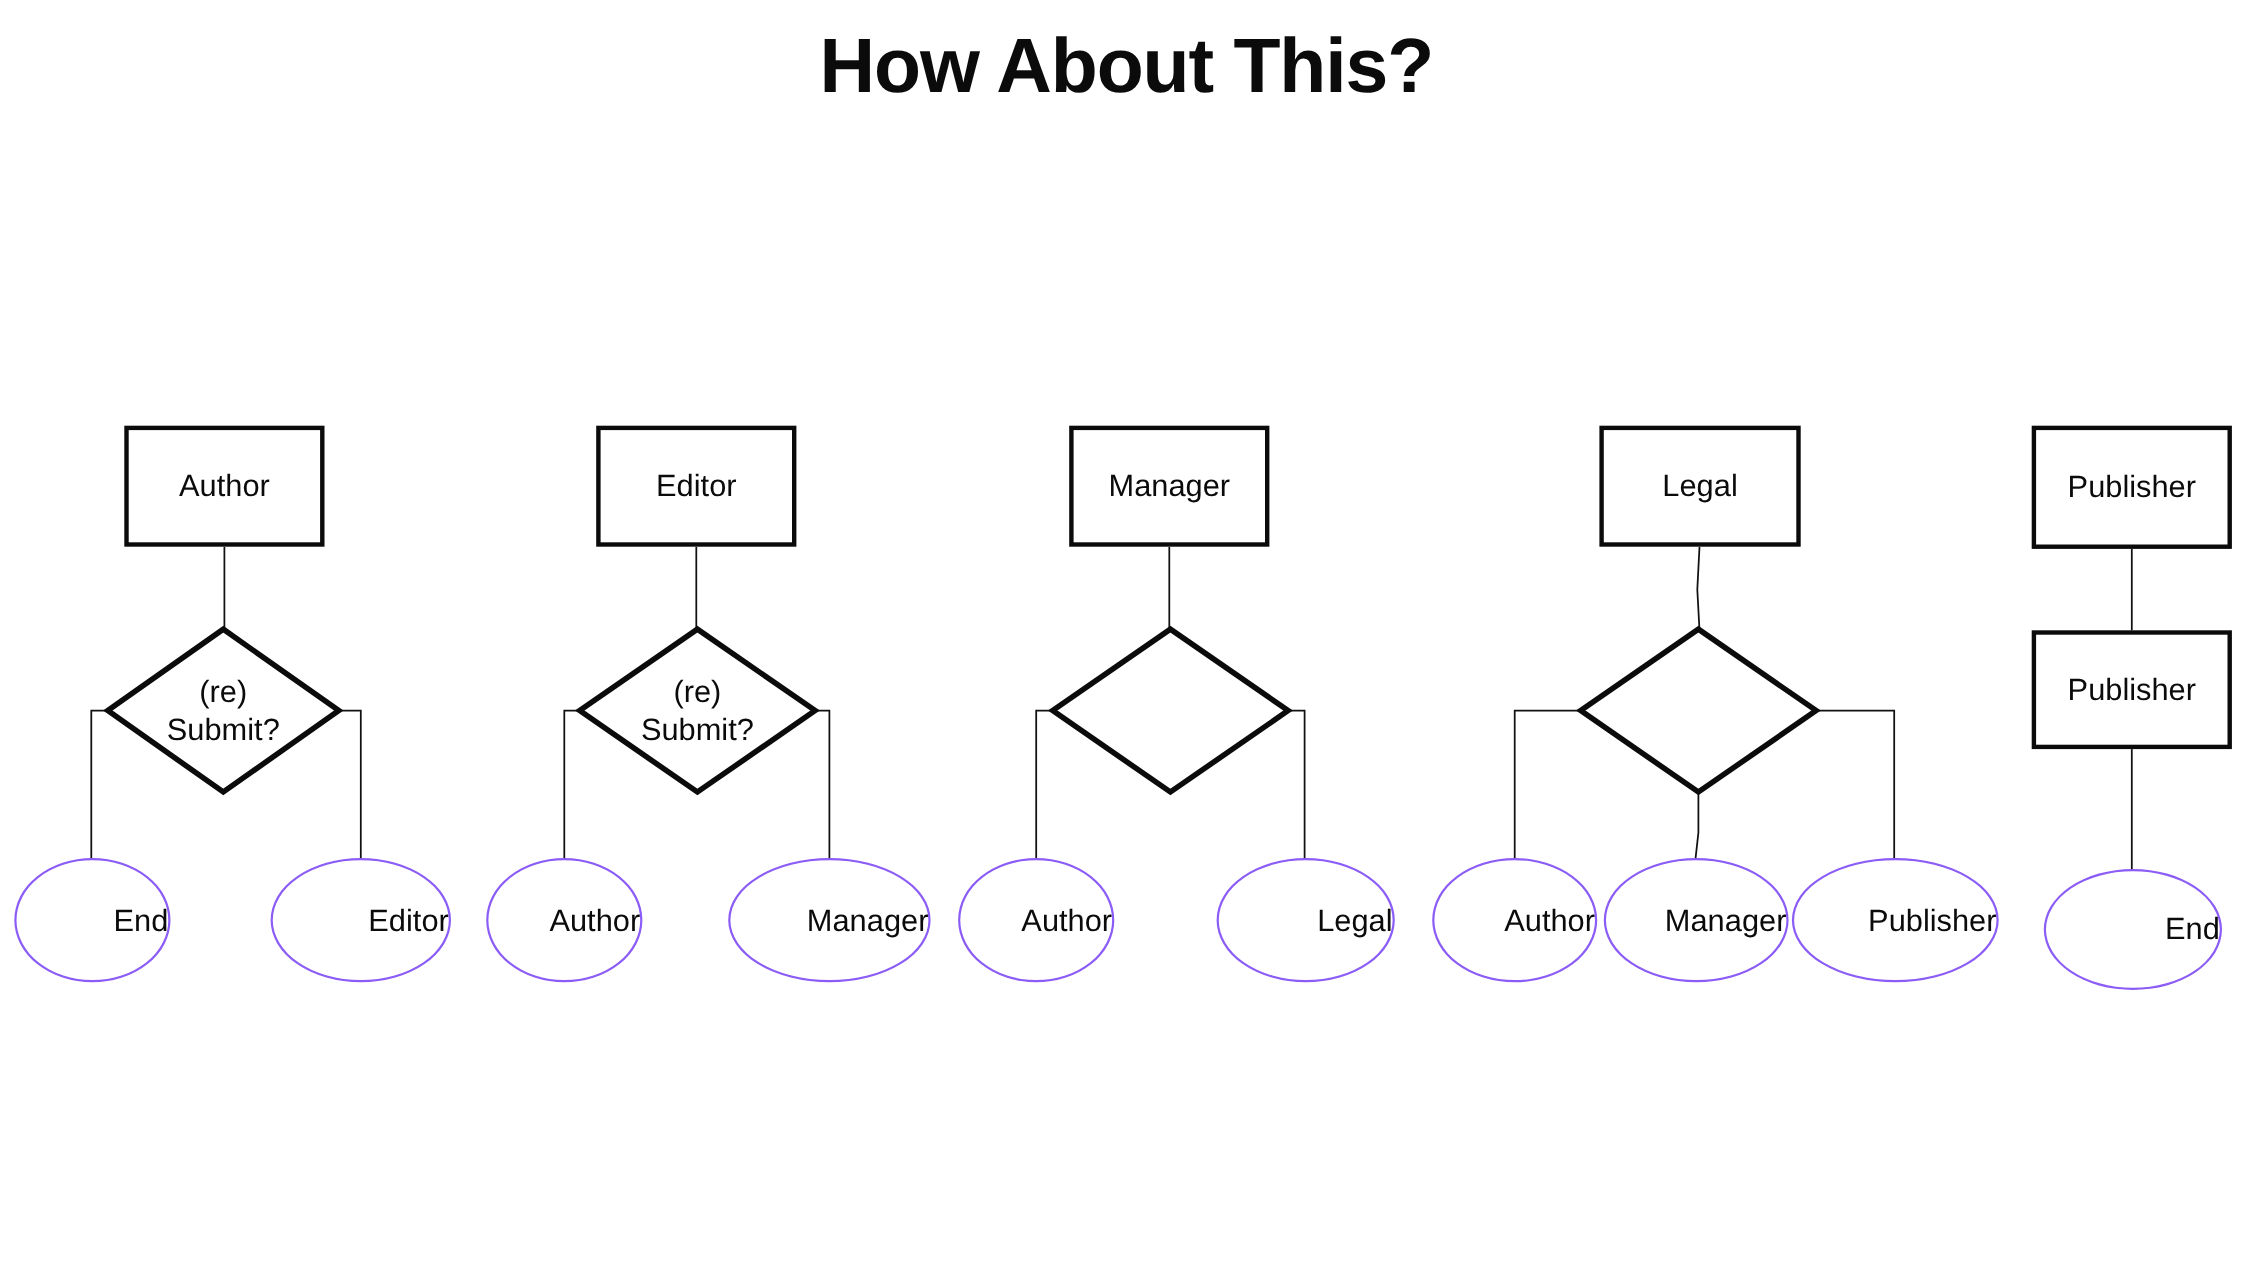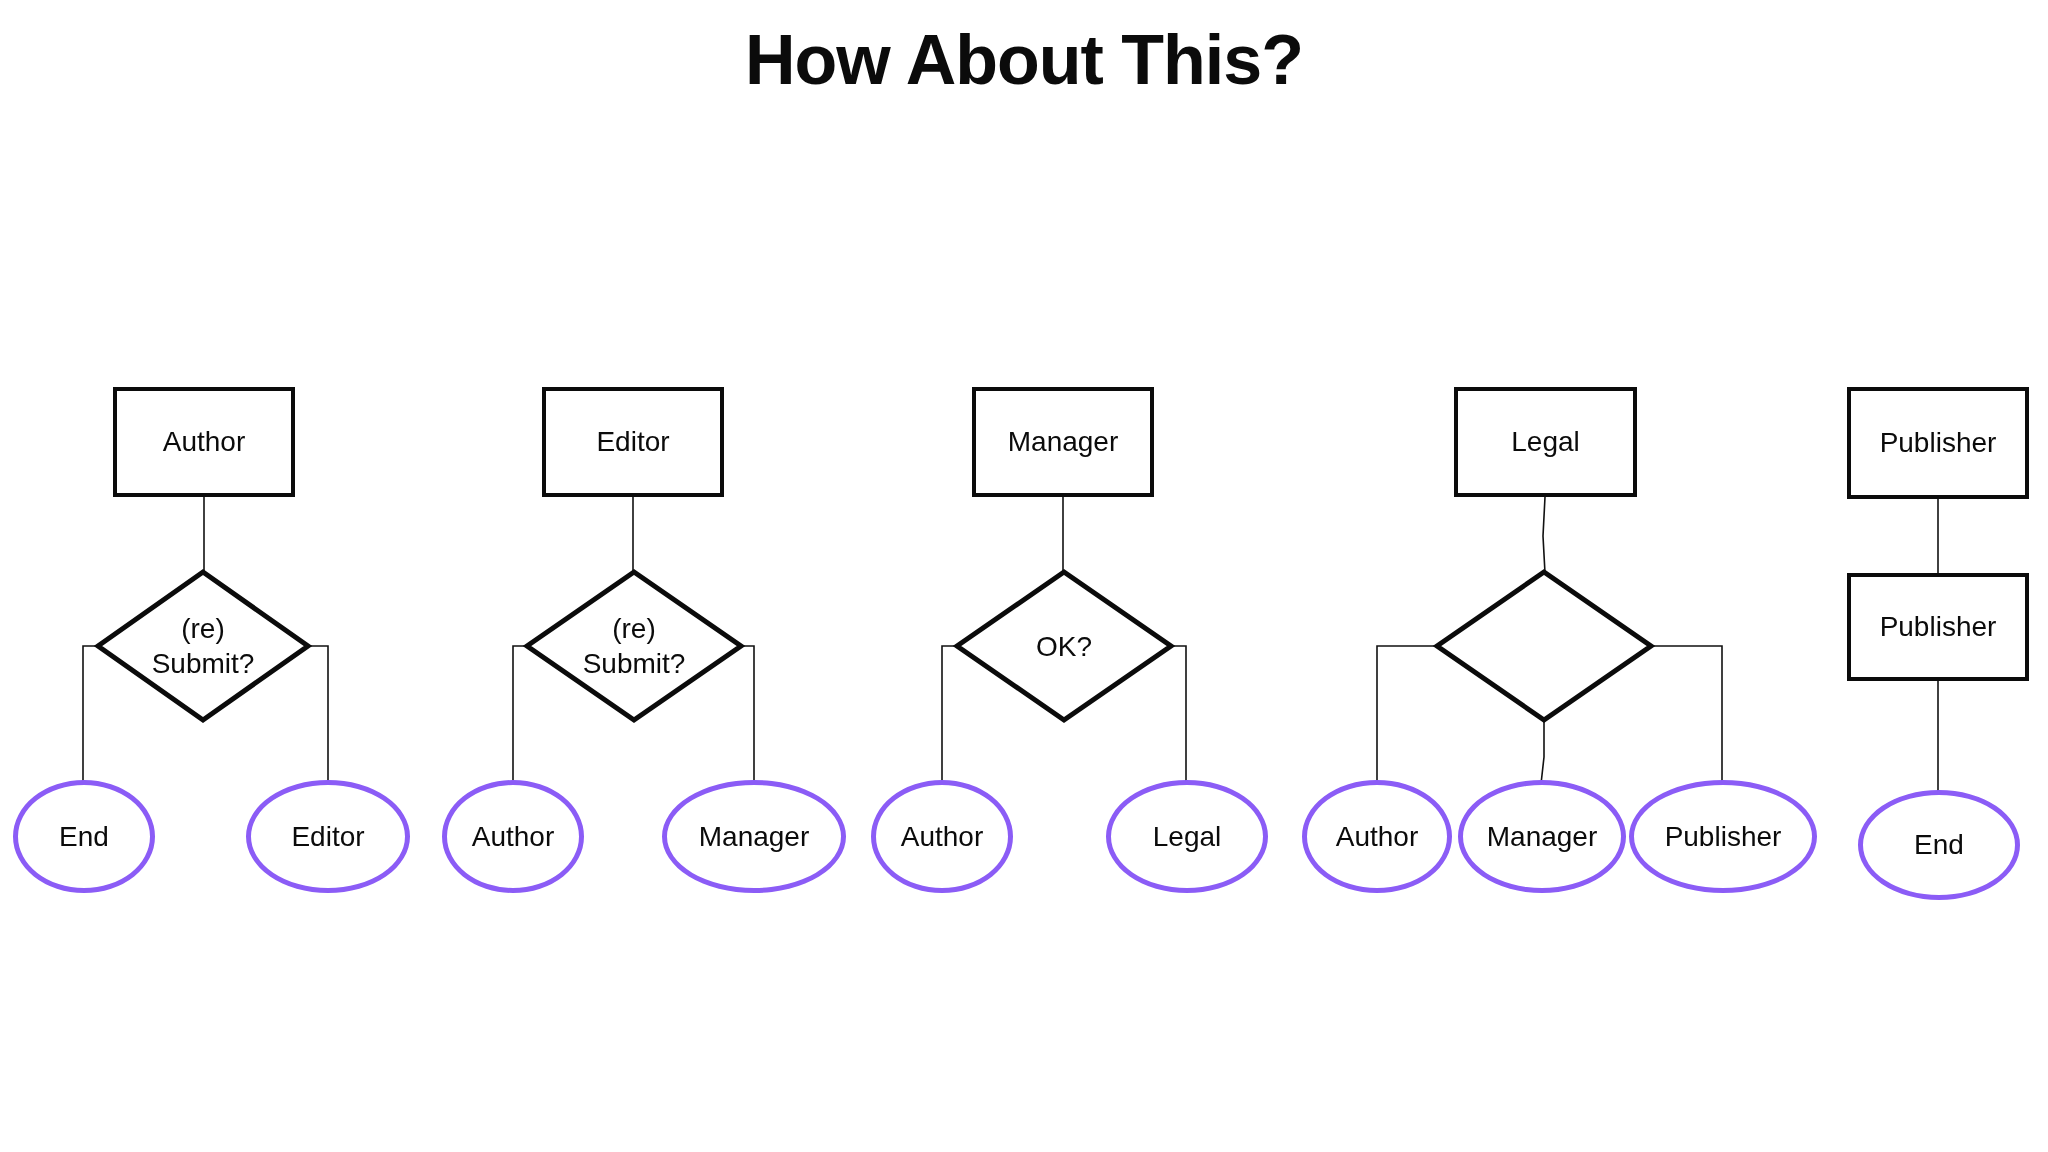--- a/index.html
+++ b/index.html
@@ -43,25 +43,25 @@
     display: flex;
     align-items: center;
     justify-content: center;
     font-size: 28px;
     z-index: 2;
   }
   .node-ellipse {
     position: absolute;
     box-sizing: border-box;
     background: #ffffff;
-    border: 5px solid #8b5cf6;
+    border: 2px solid #8b5cf6;
     border-radius: 50%;
     display: flex;
     align-items: center;
-    justify-content: center;
+    justify-content: flex-end;
     font-size: 28px;
     z-index: 2;
   }
   .diamond-label {
     position: absolute;
     display: flex;
     align-items: center;
     justify-content: center;
     text-align: center;
     font-size: 28px;
@@ -123,21 +123,20 @@
   <div class="node-ellipse" style="left:442px;top:780px;width:142px;height:113px">
     <span>Author</span>
   </div>
   <div class="node-ellipse" style="left:662px;top:780px;width:184px;height:113px">
     <span>Manager</span>
   </div>
 
   <div class="node-rect" style="left:972px;top:387px;width:182px;height:110px">
     <span>Manager</span>
   </div>
-  <div class="diamond-label" style="left:957px;top:572px;width:214px;height:148px">OK?</div>
   <div class="node-ellipse" style="left:871px;top:780px;width:142px;height:113px">
     <span>Author</span>
   </div>
   <div class="node-ellipse" style="left:1106px;top:780px;width:162px;height:113px">
     <span>Legal</span>
   </div>
 
   <div class="node-rect" style="left:1454px;top:387px;width:183px;height:110px">
     <span>Legal</span>
   </div>

